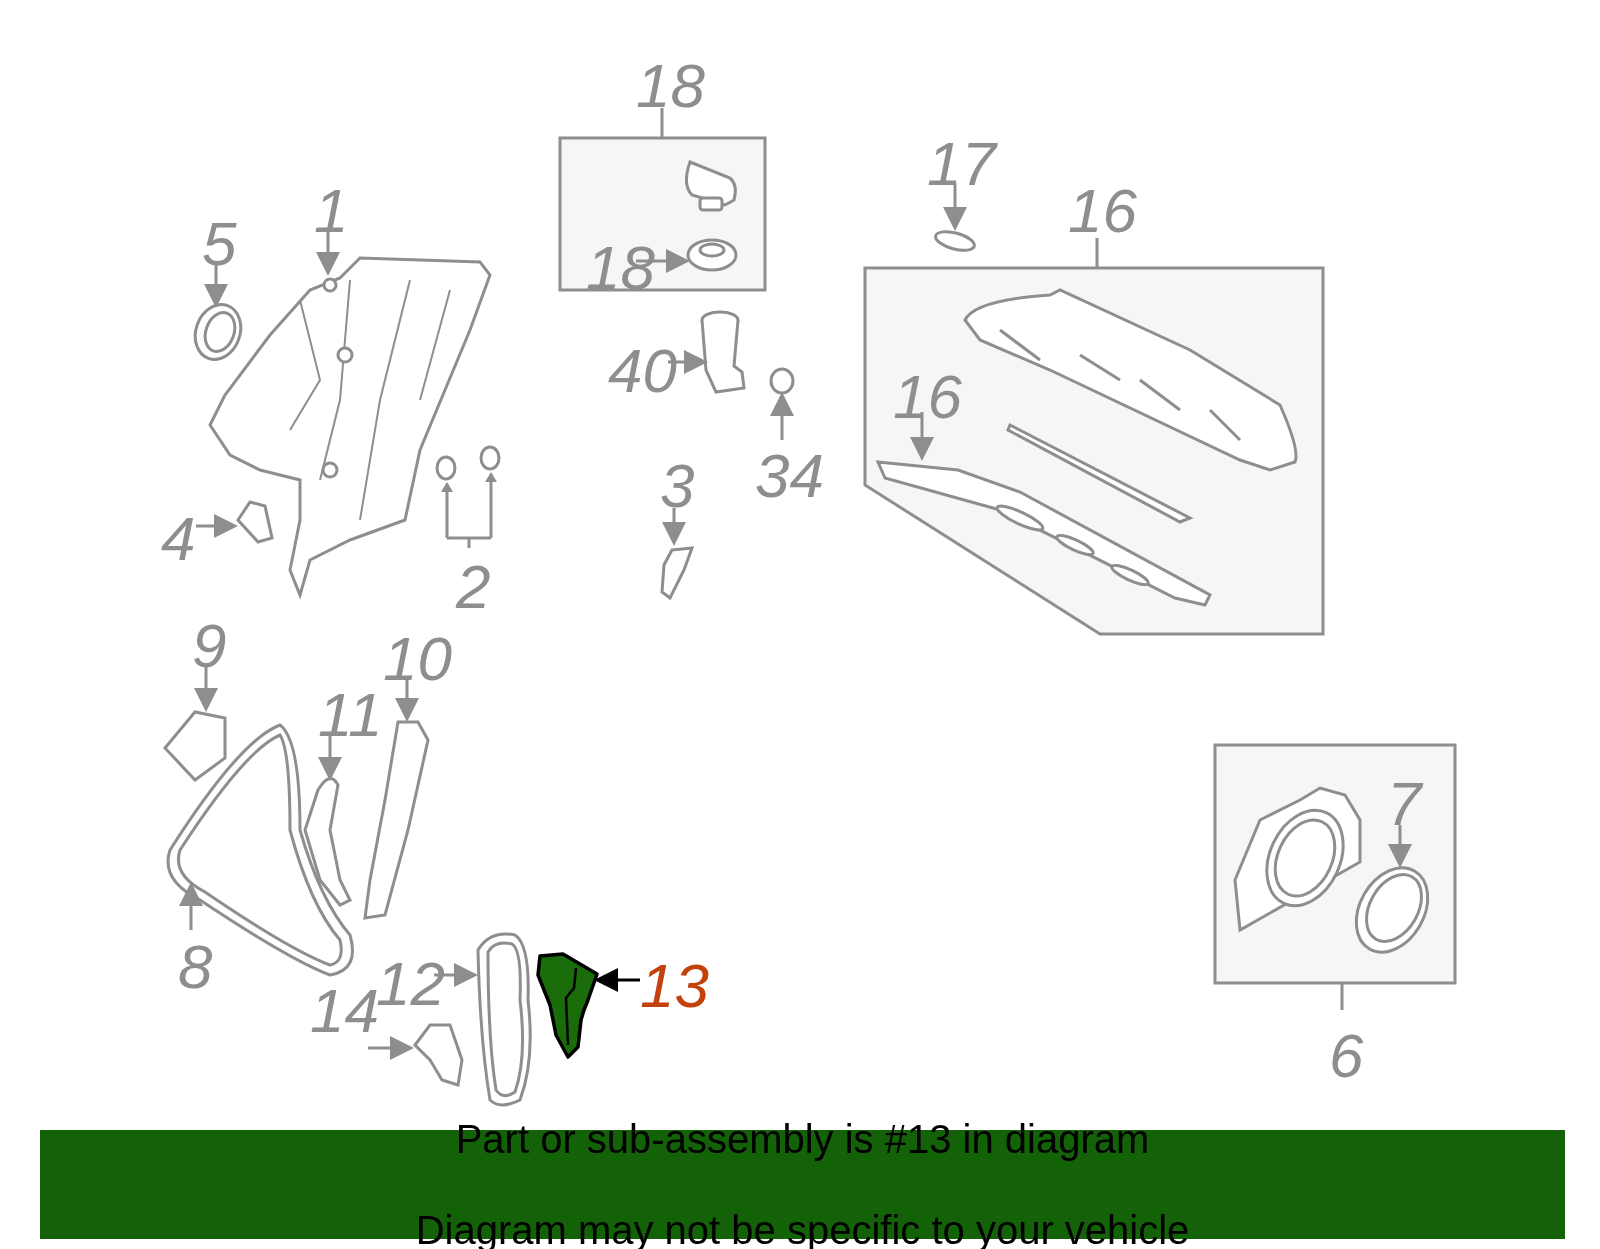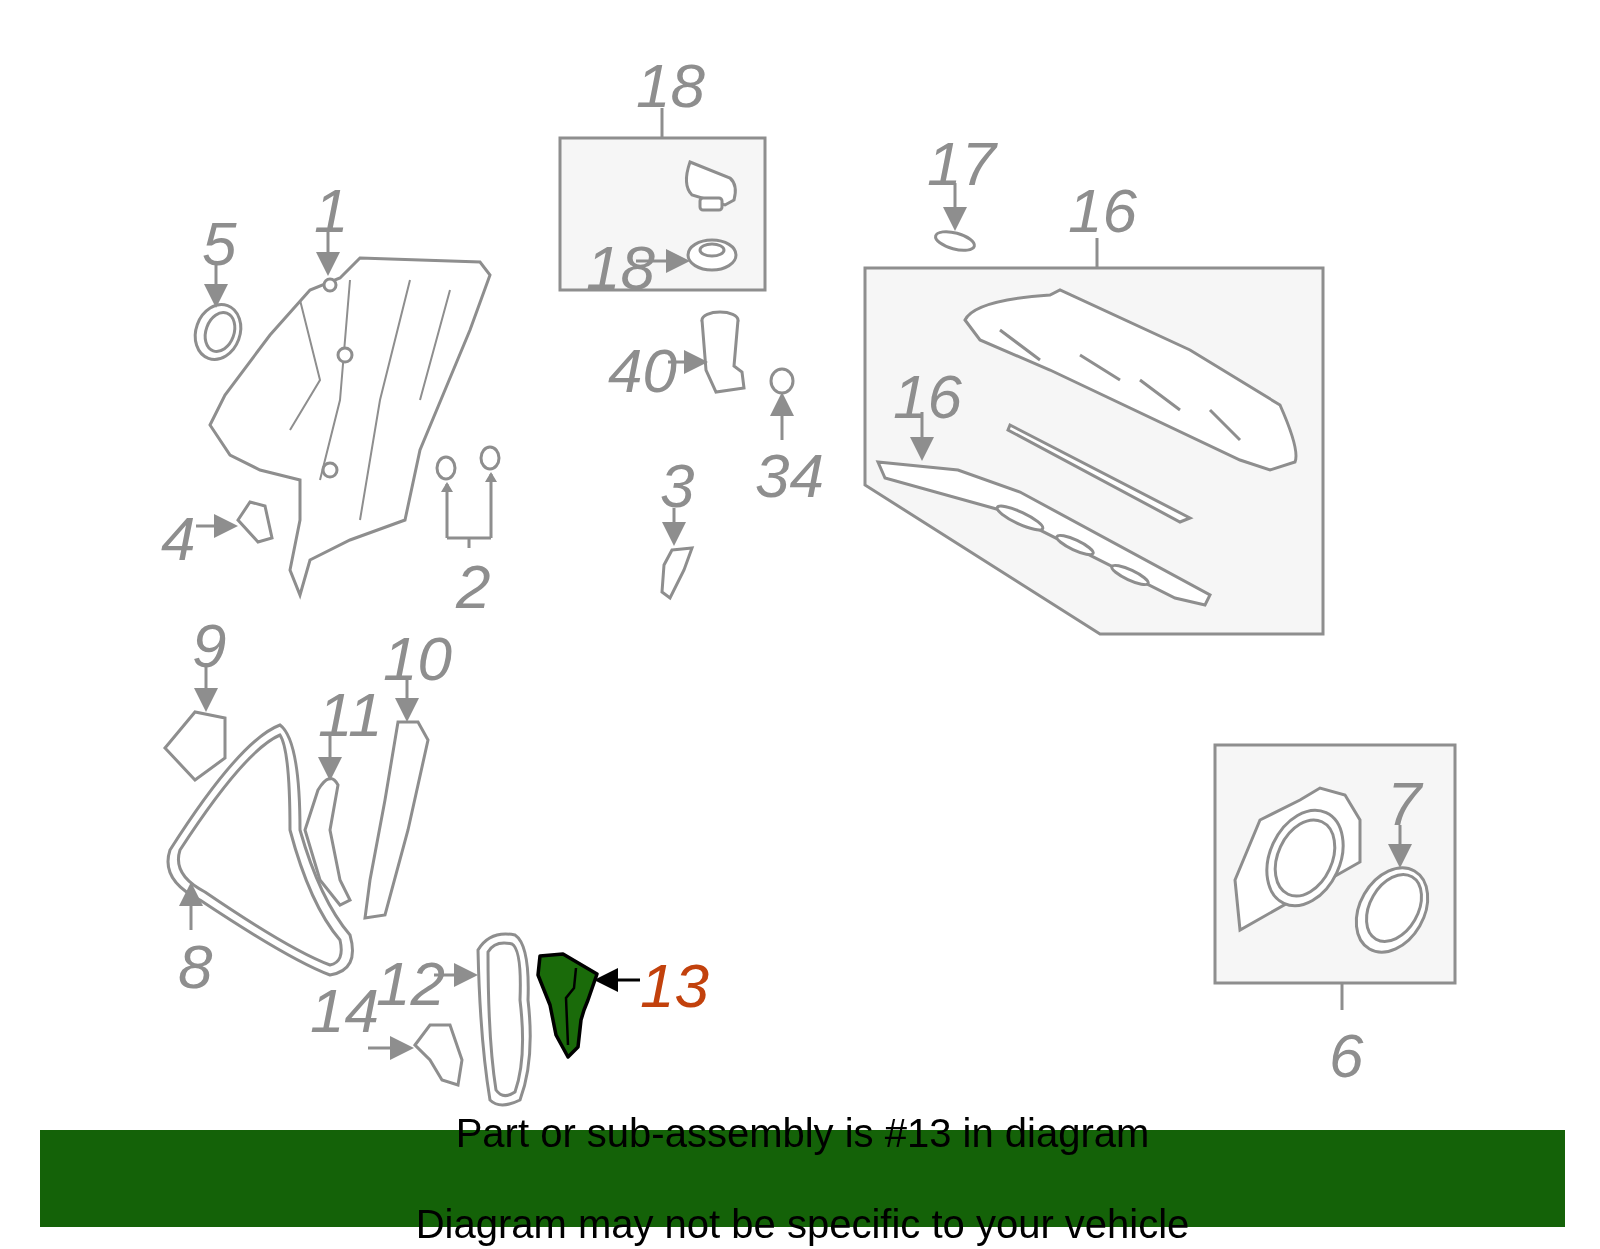--- a/index.html
+++ b/index.html
@@ -1,20 +1,20 @@
 <!DOCTYPE html>
 <html><head>
 <meta charset="utf-8">
 <style>
   html,body{margin:0;padding:0;background:#ffffff;}
   body{width:1600px;height:1249px;position:relative;overflow:hidden;font-family:"Liberation Sans",sans-serif;}
   #diagram{position:absolute;left:0;top:0;width:1600px;height:1249px;}
   .callout{position:absolute;font-family:"Liberation Sans",sans-serif;font-size:62px;line-height:1;color:#8e8e8e;font-style:italic;}
   .callout.active{color:#c2410c;}
-  #banner{position:absolute;left:40px;top:1130px;width:1525px;height:97px;background:#146208;display:flex;flex-direction:column;align-items:center;justify-content:center;gap:43px;}
+  #banner{position:absolute;left:40px;top:1130px;width:1525px;height:109px;background:#146208;display:flex;flex-direction:column;align-items:center;justify-content:center;gap:43px;}
   #banner span{display:block;color:#000;font-size:40px;line-height:48px;font-family:"Liberation Sans",sans-serif;}
 </style>
 </head>
 <body>
 
 <svg id="diagram" viewBox="0 0 1600 1249" xmlns="http://www.w3.org/2000/svg">
   <defs>
     <marker id="arr" markerWidth="8" markerHeight="8" refX="6" refY="4" orient="auto" markerUnits="strokeWidth">
       <path d="M0,0 L8,4 L0,8 z" fill="#8e8e8e"></path>
     </marker>

